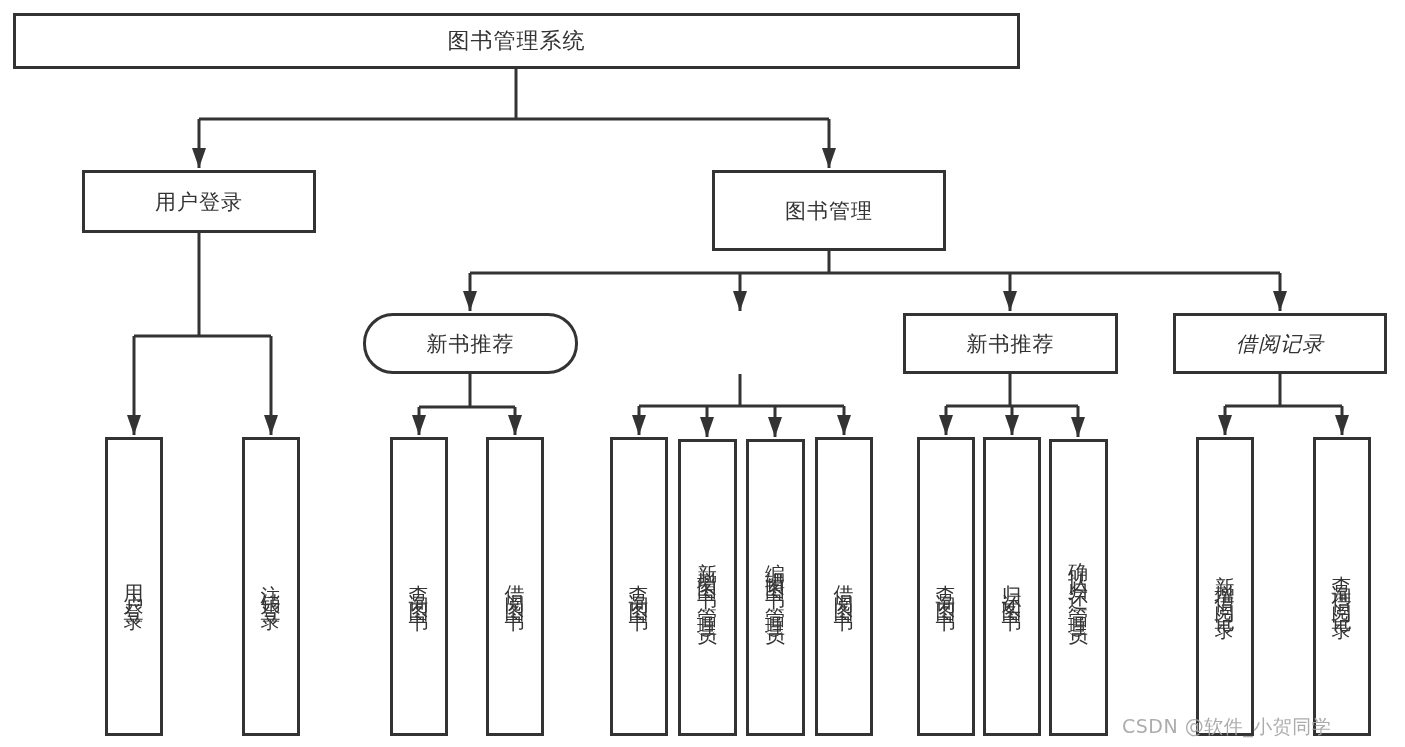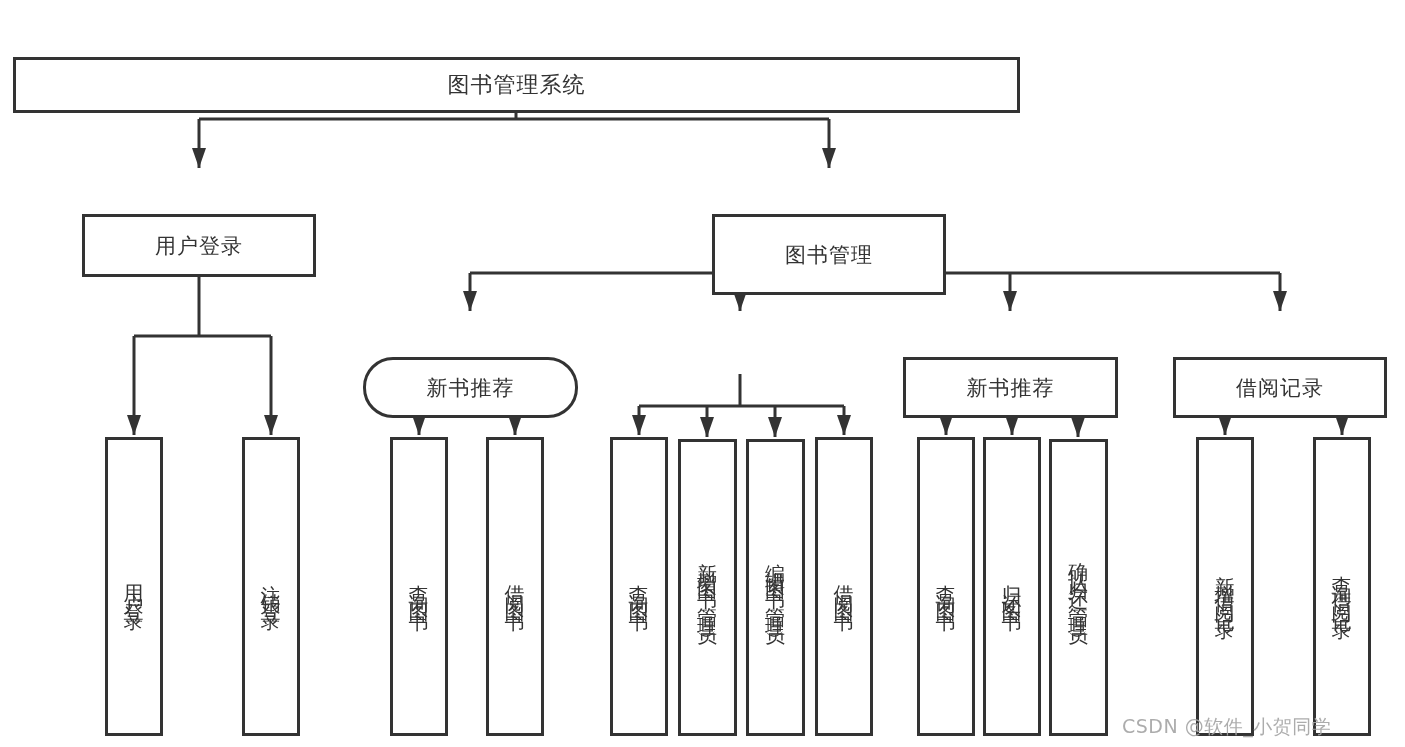--- a/index.html
+++ b/index.html
@@ -7,21 +7,21 @@
   .stage {
     position:relative; width:1405px; height:747px; overflow:hidden;
     background:var(--fill); font-family:"DejaVu Sans", sans-serif; color:var(--text);
   }
   .wires { position:absolute; left:0; top:0; width:1405px; height:747px; }
   .wire  { stroke:var(--line); stroke-width:3; fill:none; }
   .arrowhead { fill:var(--line); stroke:none; }
   .box {
     position:absolute; box-sizing:border-box; background:var(--fill);
     border:3px solid var(--line); display:flex; align-items:center; justify-content:center;
-    font-size:21px; letter-spacing:1px; white-space:nowrap; z-index:2;margin-top:44px;
+    font-size:21px; letter-spacing:1px; white-space:nowrap; z-index:2;
   }
   .box.root  { font-size:22px; }
   .vbox {
     position:absolute; box-sizing:border-box; background:var(--fill);
     border:3px solid var(--line); display:flex; align-items:center; justify-content:center;
     z-index:2;
   }
   .vtext {
     writing-mode:vertical-rl; text-orientation:mixed;
     font-size:20px; line-height:1; letter-spacing:9px;
@@ -84,21 +84,21 @@
     <path class="wire" d="M1342,406 L1342,435" marker-end="url(#arrow)"></path>
   </svg>
 
   <div class="box root" style="left:13px; top:13px; width:1007px; height:56px;">图书管理系统</div>
 
   <div class="box" style="left:82px; top:170px; width:234px; height:63px;">用户登录</div>
   <div class="box" style="left:712px; top:170px; width:234px; height:81px;">图书管理</div>
 
   <div class="box" style="left:363px; top:313px; width:215px; height:61px;border-radius:30px;">新书推荐</div>
   <div class="box" style="left:903px; top:313px; width:215px; height:61px;">新书推荐</div>
-  <div class="box" style="left:1173px; top:313px; width:214px; height:61px;">借阅记录</div>
+  <div class="box" style="left:1173px; top:313px; width:214px; height:61px;font-style:italic;">借阅记录</div>
 
   <div class="vbox" style="left:105px; top:437px; width:58px; height:299px;">
     <span class="vtext">用户登录</span>
   </div>
   <div class="vbox" style="left:242px; top:437px; width:58px; height:299px;">
     <span class="vtext">注销登录</span>
   </div>
 
   <div class="vbox" style="left:390px; top:437px; width:58px; height:299px;">
     <span class="vtext">查询图书</span>

